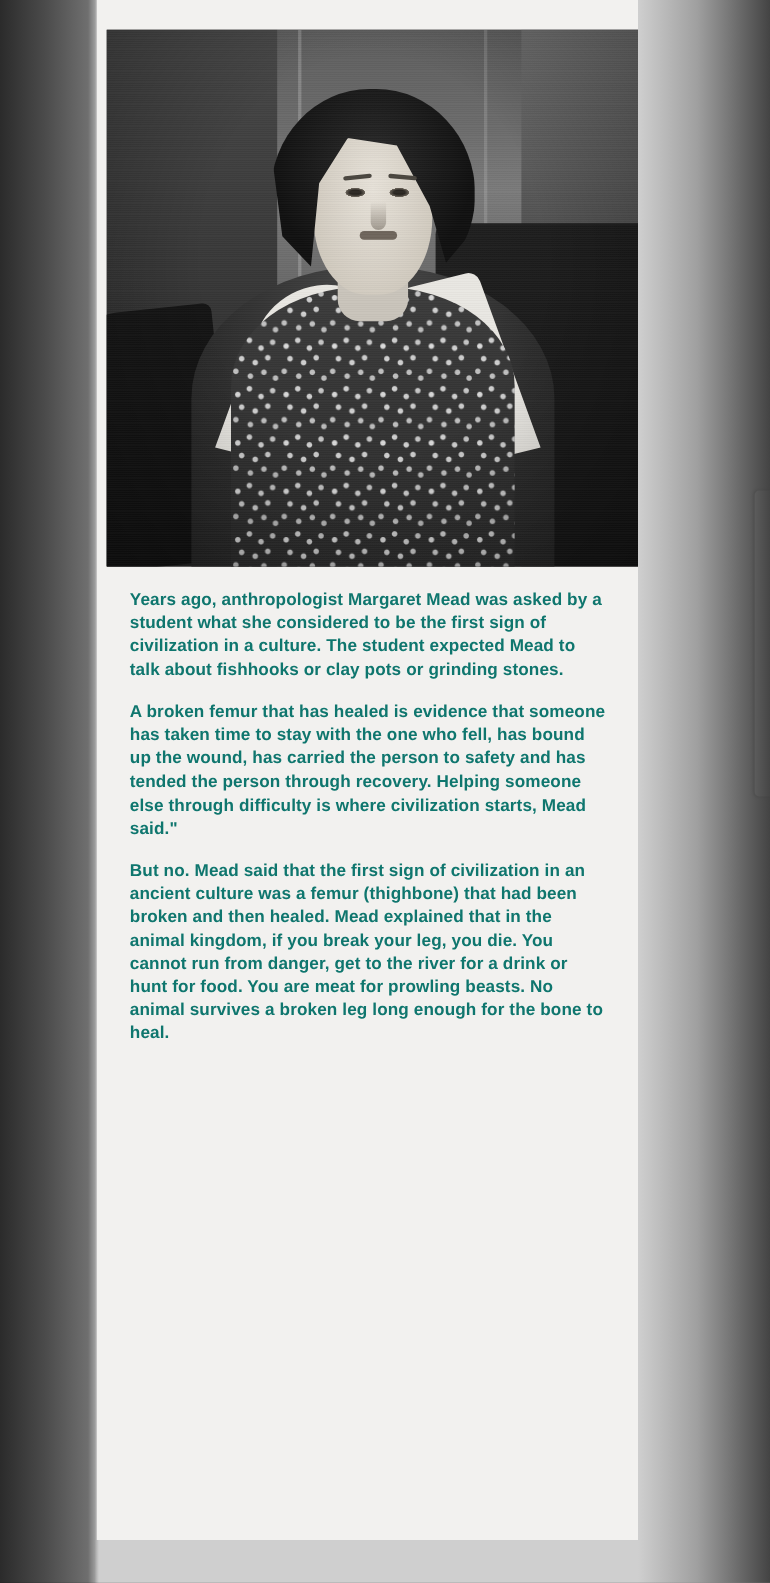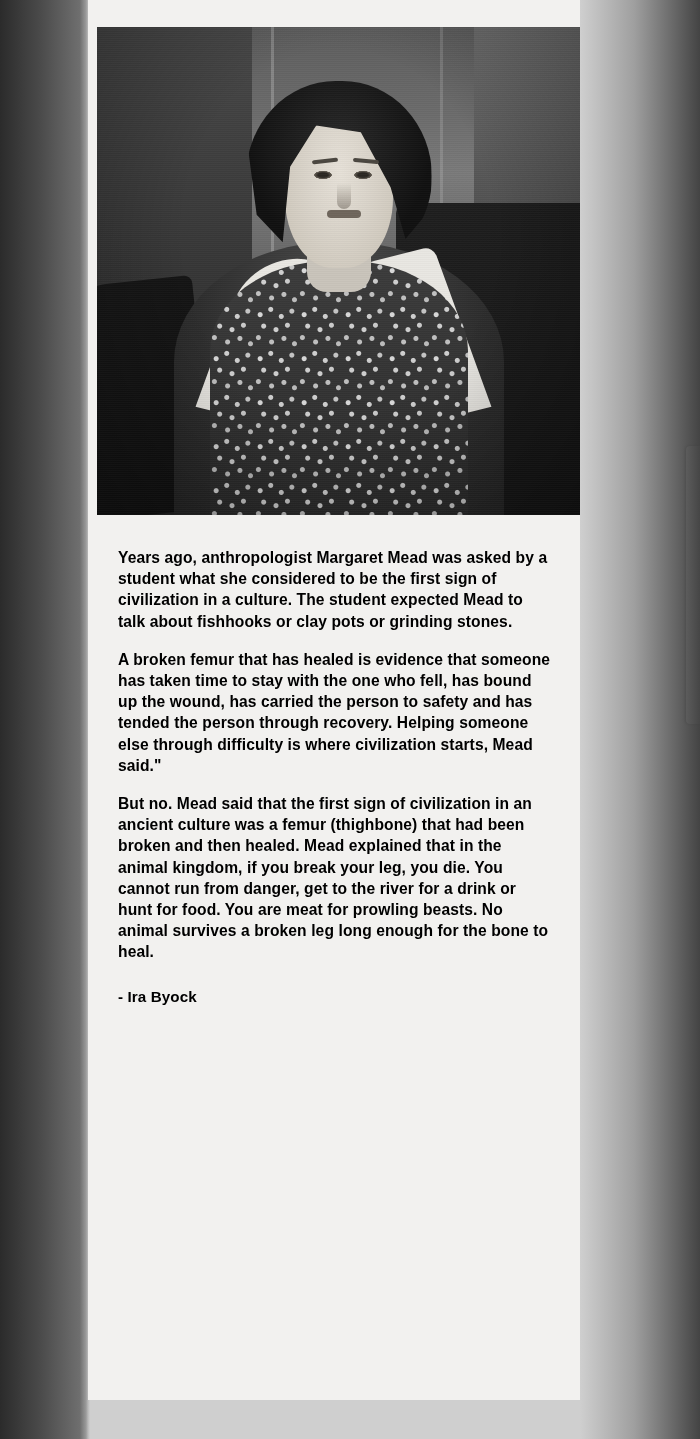--- a/index.html
+++ b/index.html
@@ -185,22 +185,22 @@
   }
   #photo .grain {
     position: absolute; inset: 0;
     background-image:
       repeating-linear-gradient(0deg, rgba(255,255,255,0.03) 0 1px, rgba(0,0,0,0.03) 1px 2px);
     opacity: .7;
   }
 
   
   #text {
-    padding: 32px 28px 0 30px;
-    color: #000000;
+    padding: 20px 28px 0 30px;
+    color: #0f766e;
     font-size: 15.6px;
     line-height: 1.36;
     font-weight: 700;
     letter-spacing: 0.1px;
   }
   #text p {
     margin: 0 0 17px 0;
   }
   #text p.attribution {
     margin-top: 24px;
@@ -248,20 +248,19 @@
       <div class="nose"></div>
       <div class="mouth"></div>
       <div class="vignette"></div>
       <div class="grain"></div>
     </div>
 
     <div id="text">
       <p>Years ago, anthropologist Margaret Mead was asked by a student what she considered to be the first sign of civilization in a culture. The student expected Mead to talk about fishhooks or clay pots or grinding stones.</p>
       <p>A broken femur that has healed is evidence that someone has taken time to stay with the one who fell, has bound up the wound, has carried the person to safety and has tended the person through recovery. Helping someone else through difficulty is where civilization starts, Mead said."</p>
       <p>But no. Mead said that the first sign of civilization in an ancient culture was a femur (thighbone) that had been broken and then healed. Mead explained that in the animal kingdom, if you break your leg, you die. You cannot run from danger, get to the river for a drink or hunt for food. You are meat for prowling beasts. No animal survives a broken leg long enough for the bone to heal.</p>
-      <p class="attribution">- Ira Byock</p>
     </div>
 
   </div>
 
   <div id="edge-widget"></div>
 
 </div>
 
 </body></html>

